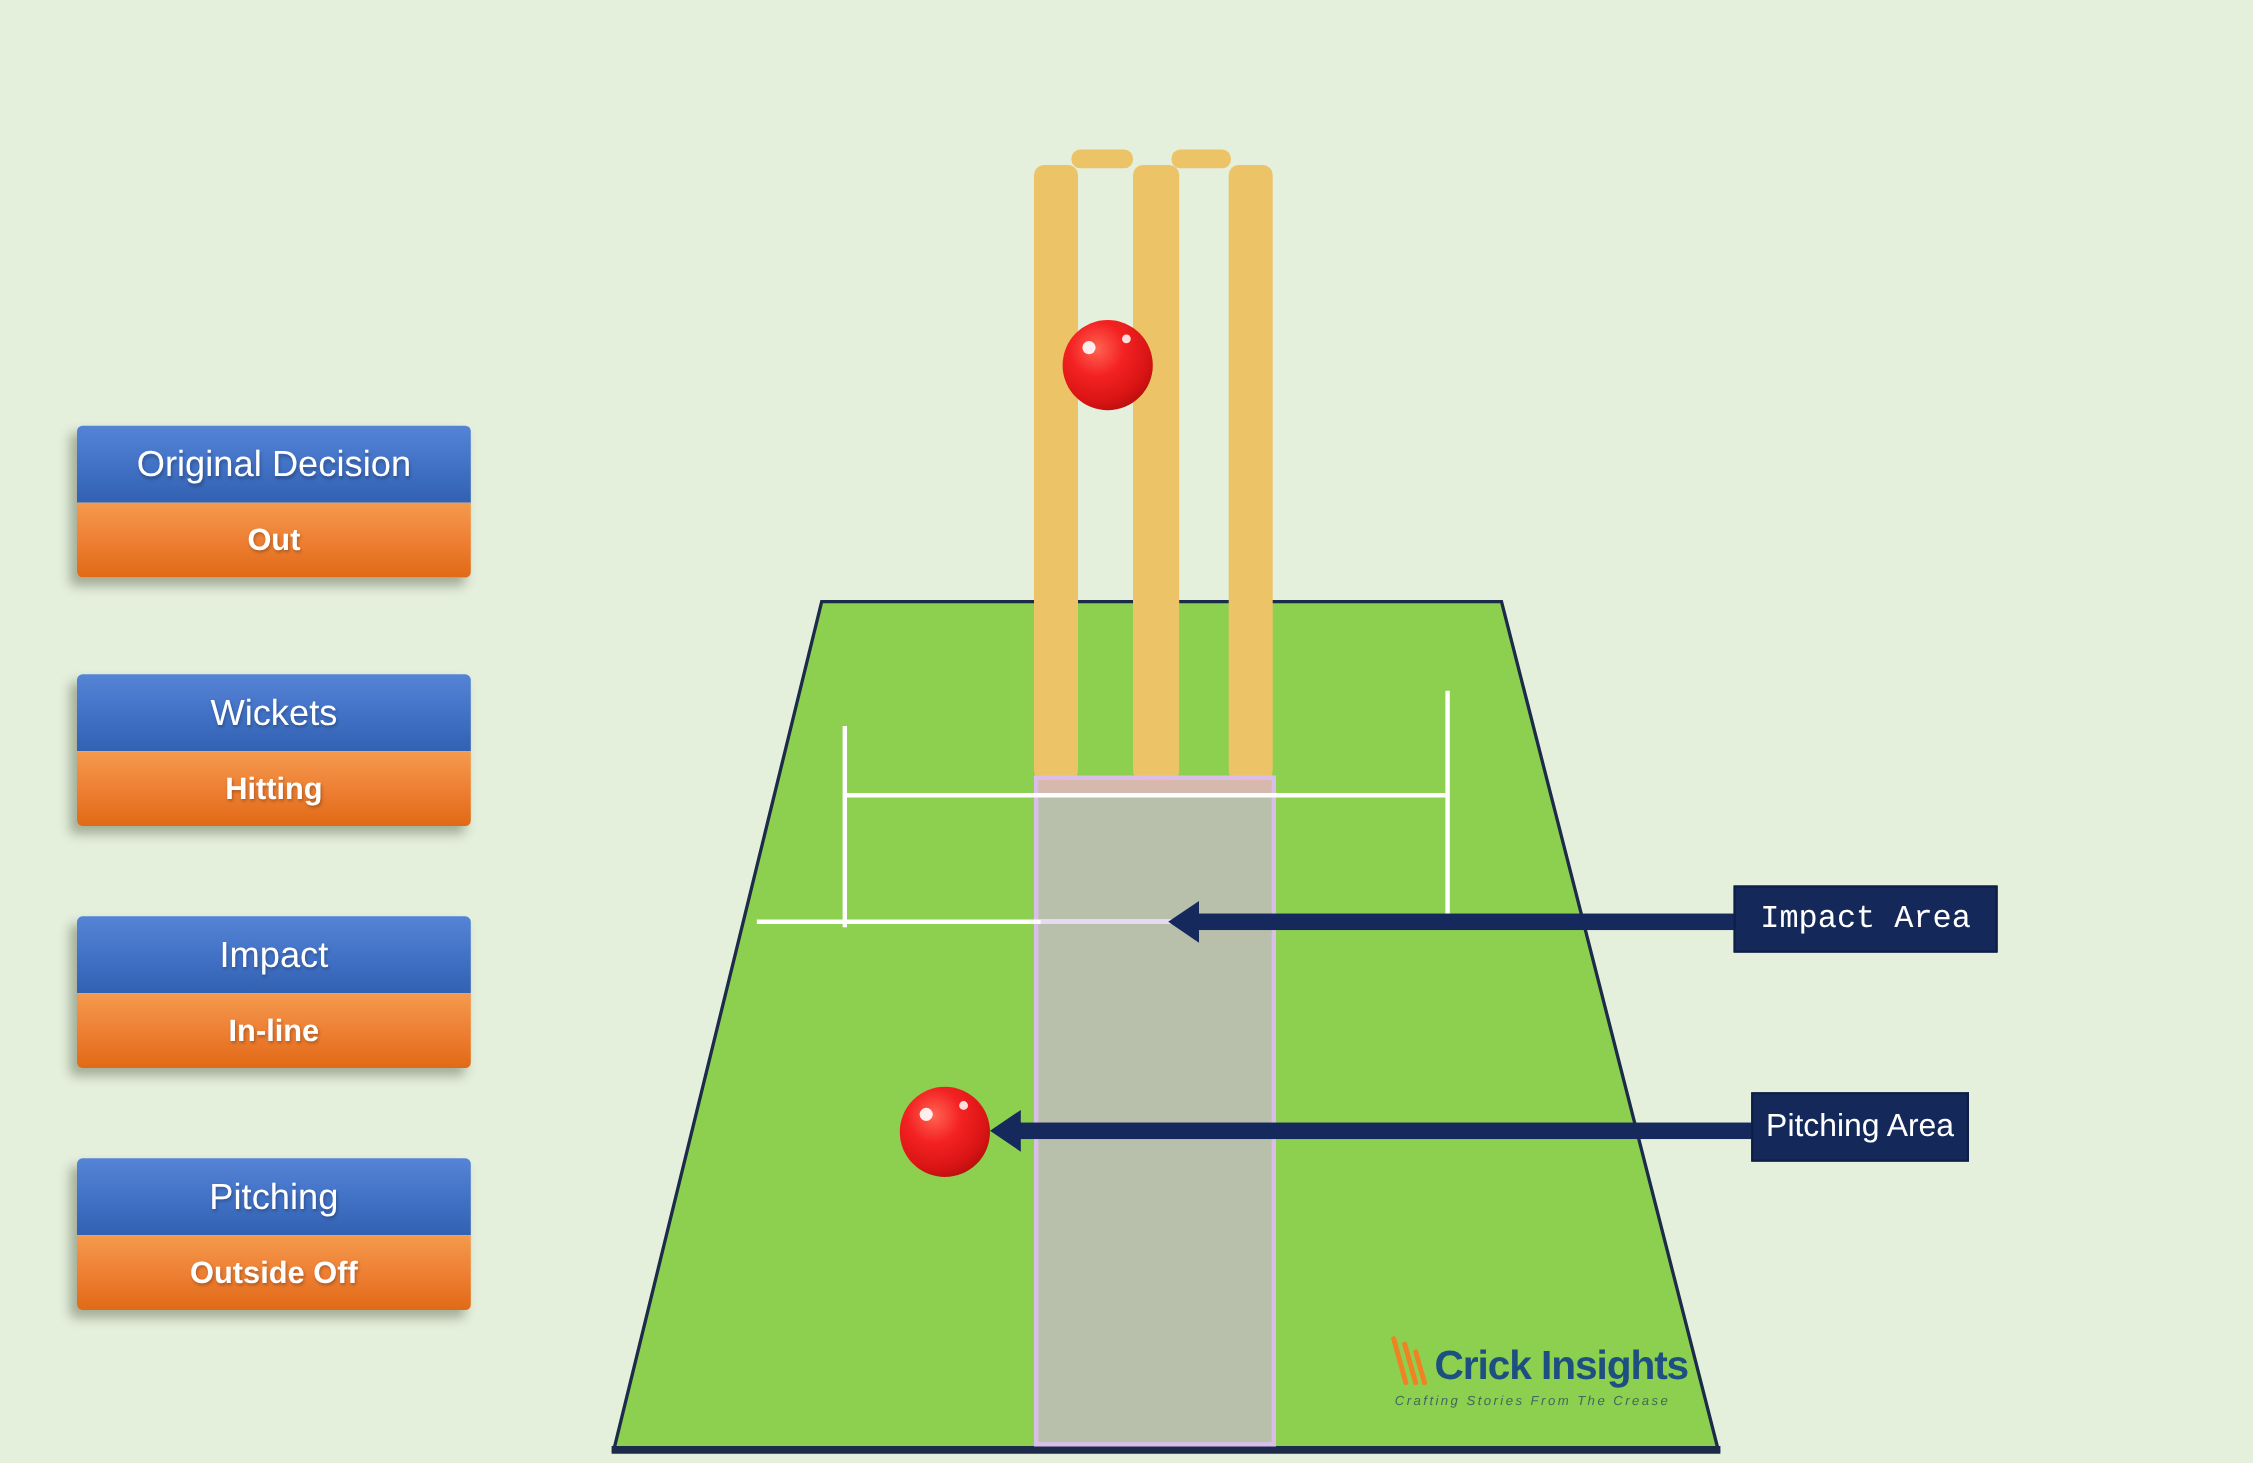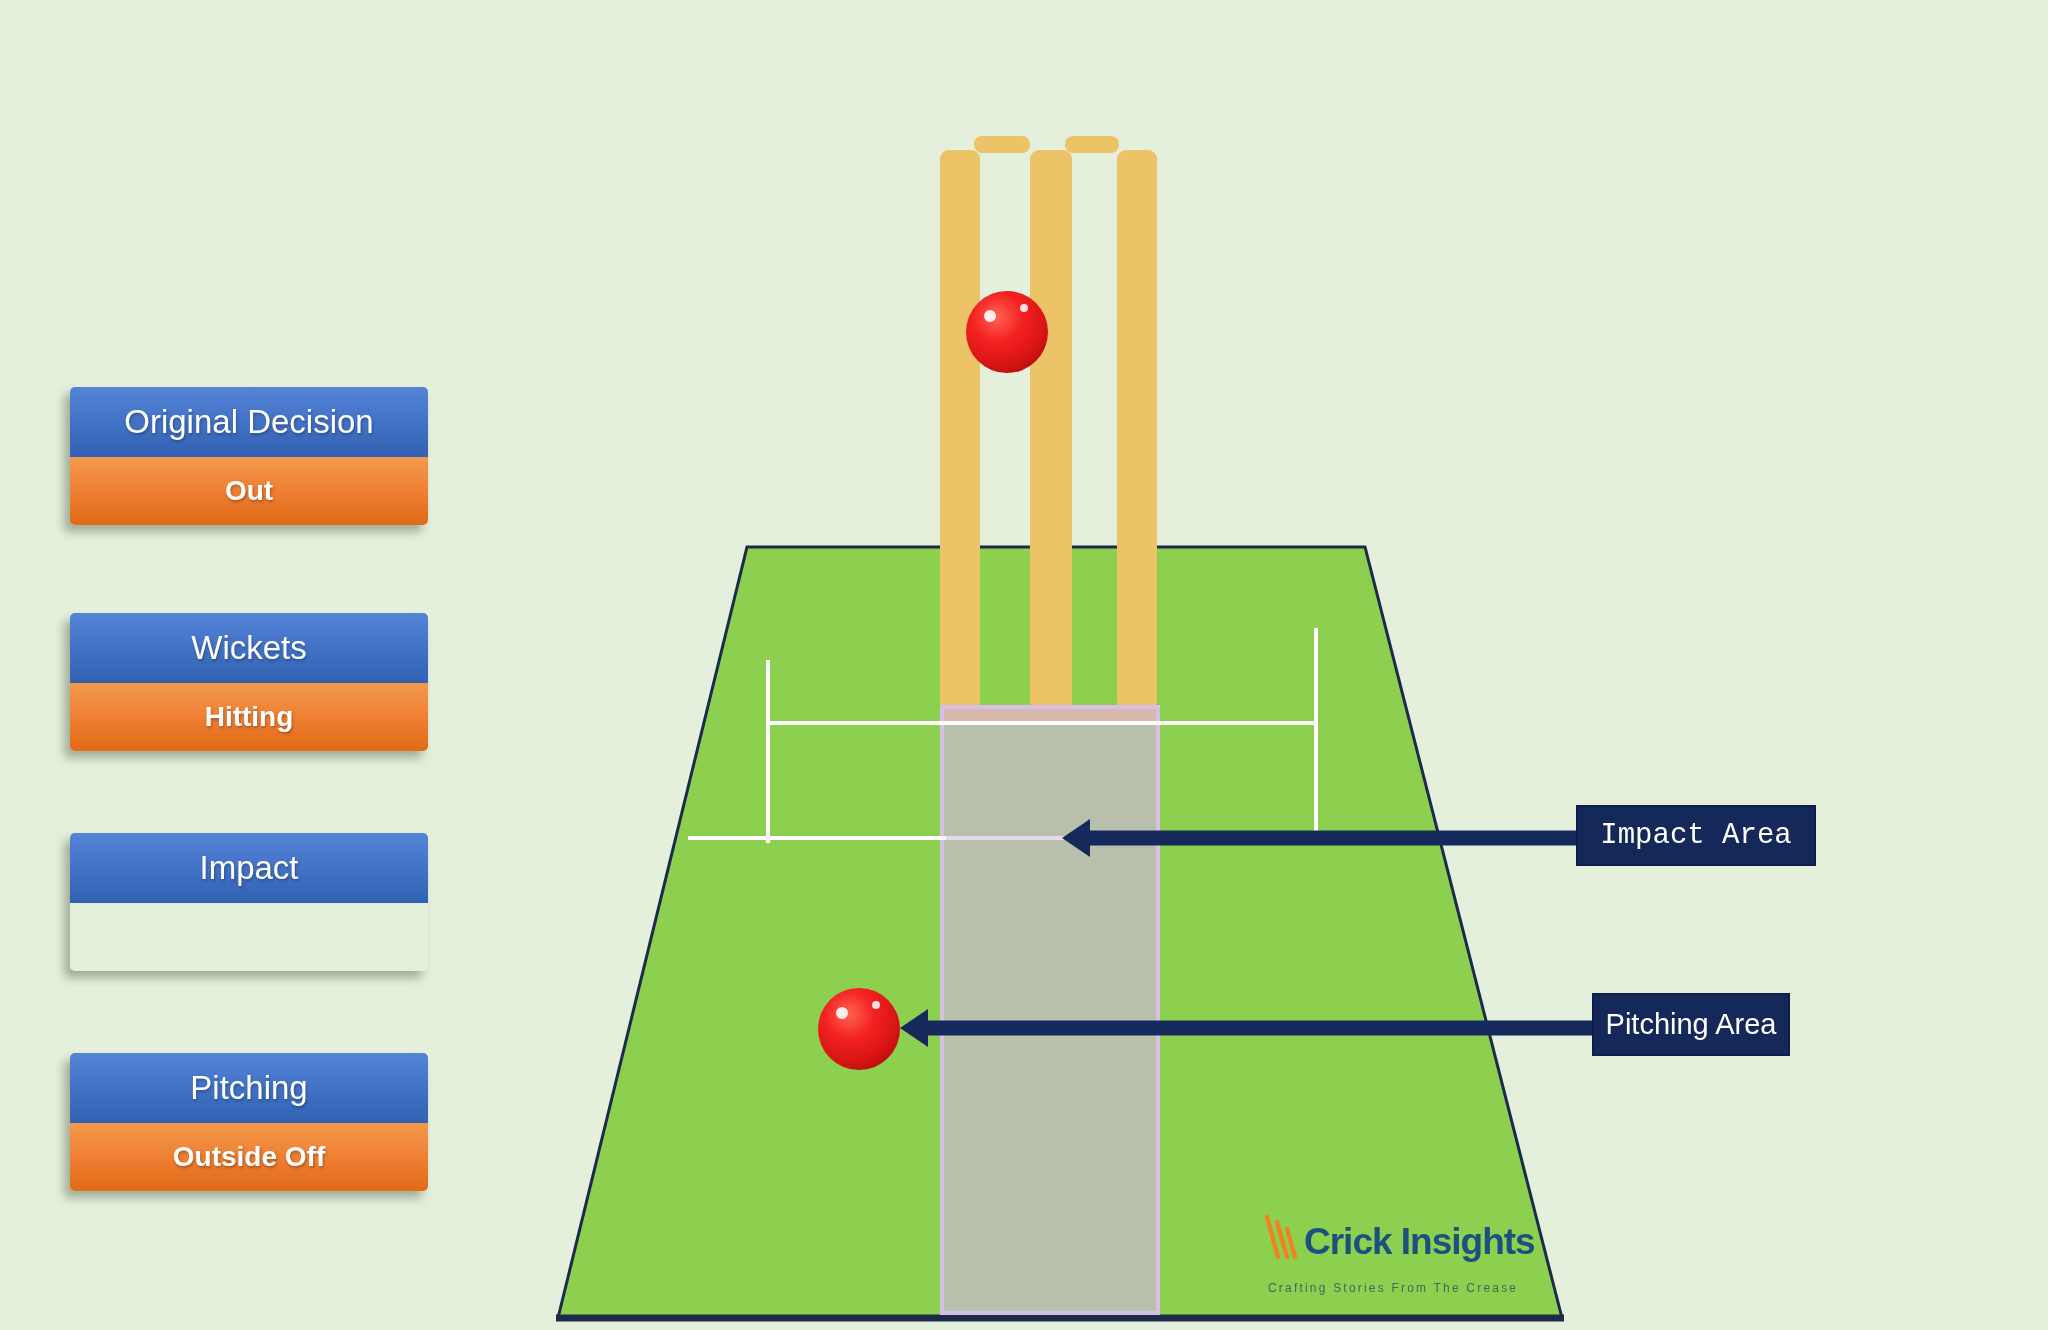--- a/index.html
+++ b/index.html
@@ -45,22 +45,22 @@
   #pitching-label{left:1592px;top:993px;width:198px;height:63px;}
 
   
   #logo{position:absolute;left:1262px;top:1212px;width:280px;}
   .logo-row{display:flex;align-items:flex-end;}
   .logo-text{
     color:#1d5080;font-size:37px;font-weight:bold;letter-spacing:-1px;
     line-height:1;margin-left:4px;white-space:nowrap;
   }
   .logo-tagline{
-    color:#43685c;font-size:12px;letter-spacing:2.2px;margin-top:21px;
-    margin-left:6px;white-space:nowrap;
+    color:#43685c;font-size:12px;letter-spacing:2.2px;margin-top:6px;
+    margin-left:6px;white-space:nowrap;font-style:italic;
   }
 </style>
 </head>
 <body>
 
 <div id="canvas">
 
   <svg id="field" width="2048" height="1330" viewBox="0 0 2048 1330">
     <defs>
       <radialGradient id="ballGrad" cx="38%" cy="32%" r="75%">
@@ -118,20 +118,21 @@
   <div class="card" id="card-1">
     <div class="title">Original Decision</div>
     <div class="value">Out</div>
   </div>
   <div class="card" id="card-2">
     <div class="title">Wickets</div>
     <div class="value">Hitting</div>
   </div>
   <div class="card" id="card-3">
     <div class="title">Impact</div>
+    <div class="value">In-line</div>
   </div>
   <div class="card" id="card-4">
     <div class="title">Pitching</div>
     <div class="value">Outside Off</div>
   </div>
 
   <div class="area-label" id="impact-label">
     <span>Impact Area</span>
   </div>
   <div class="area-label" id="pitching-label">

